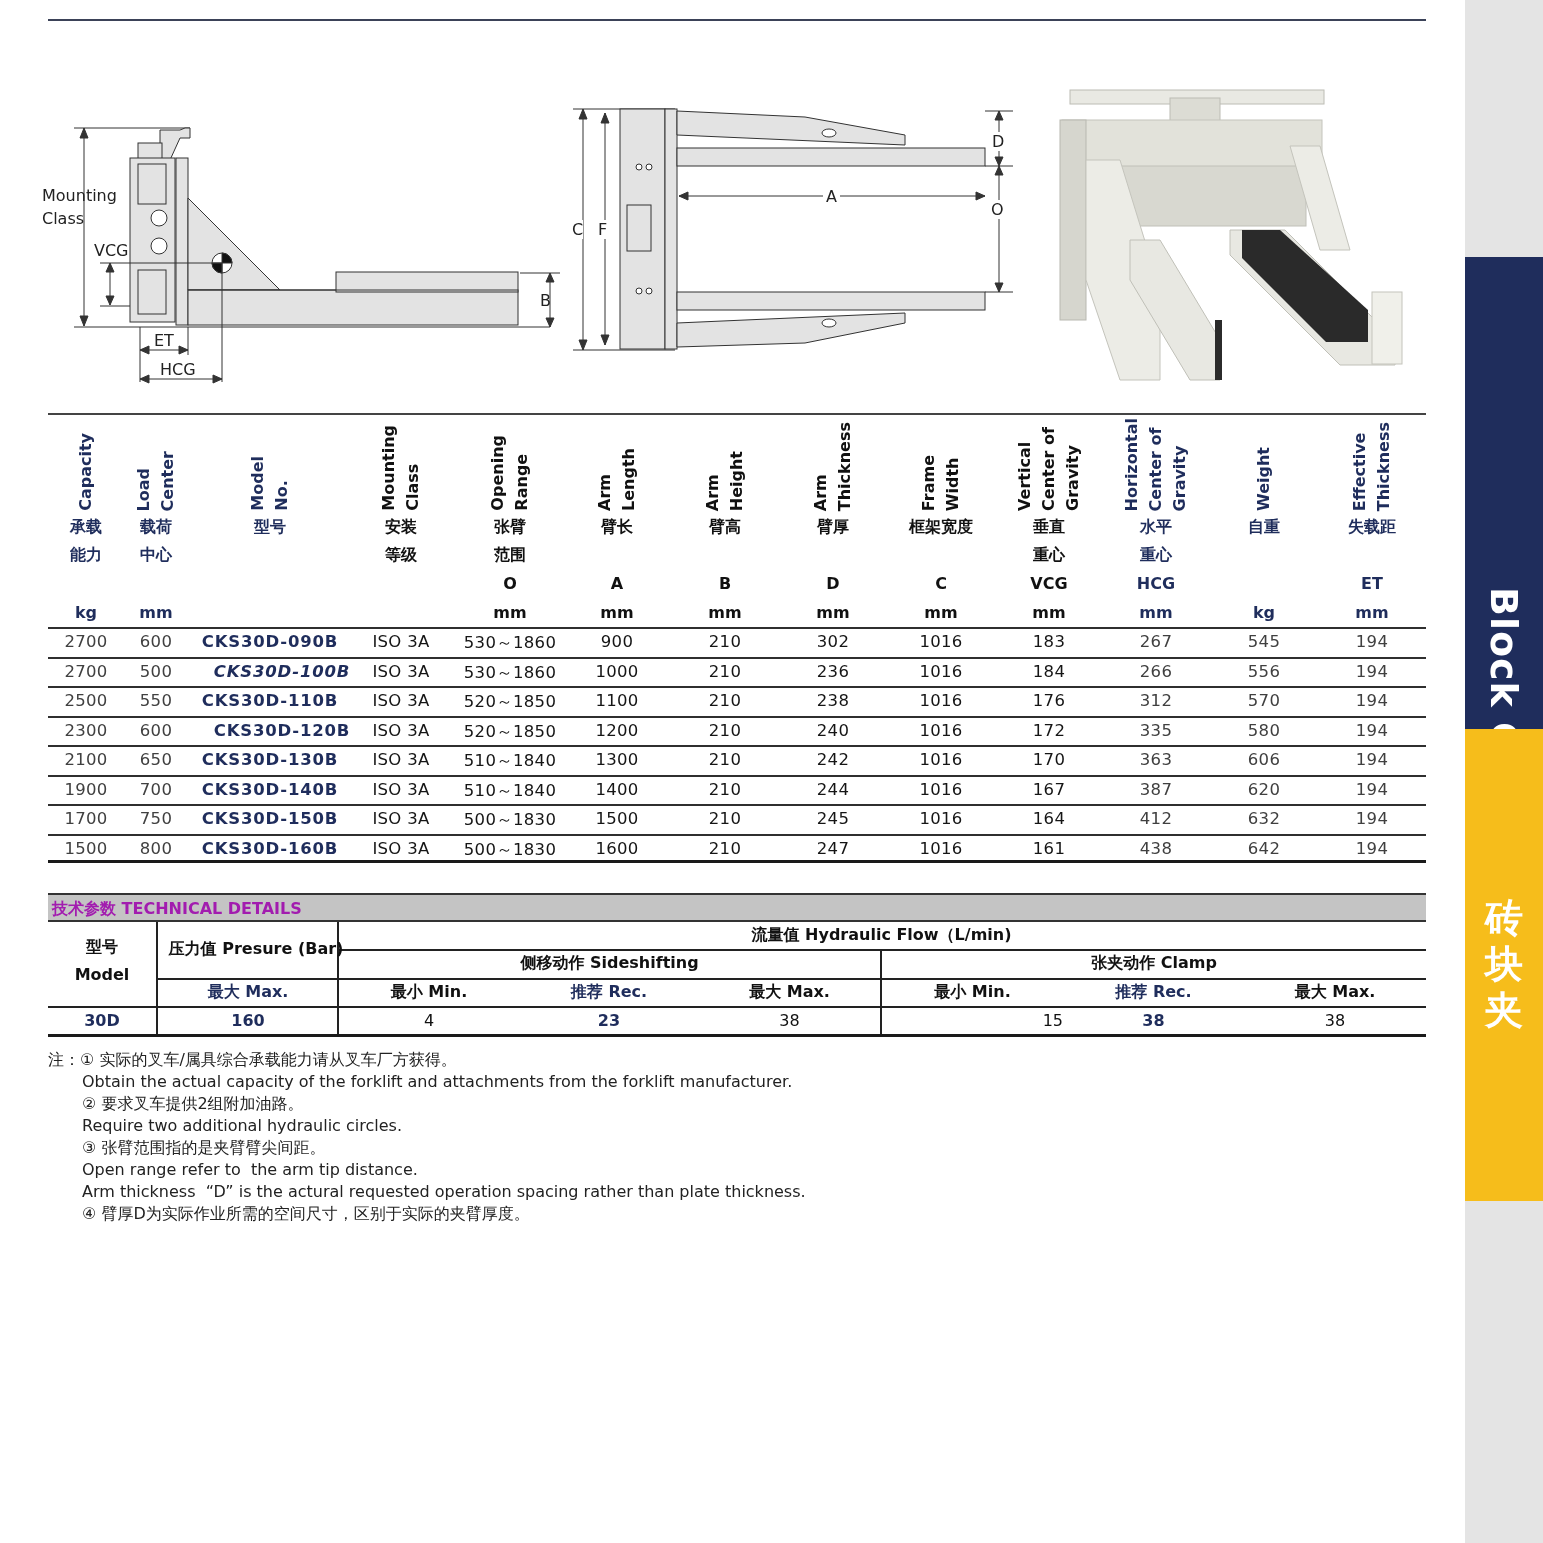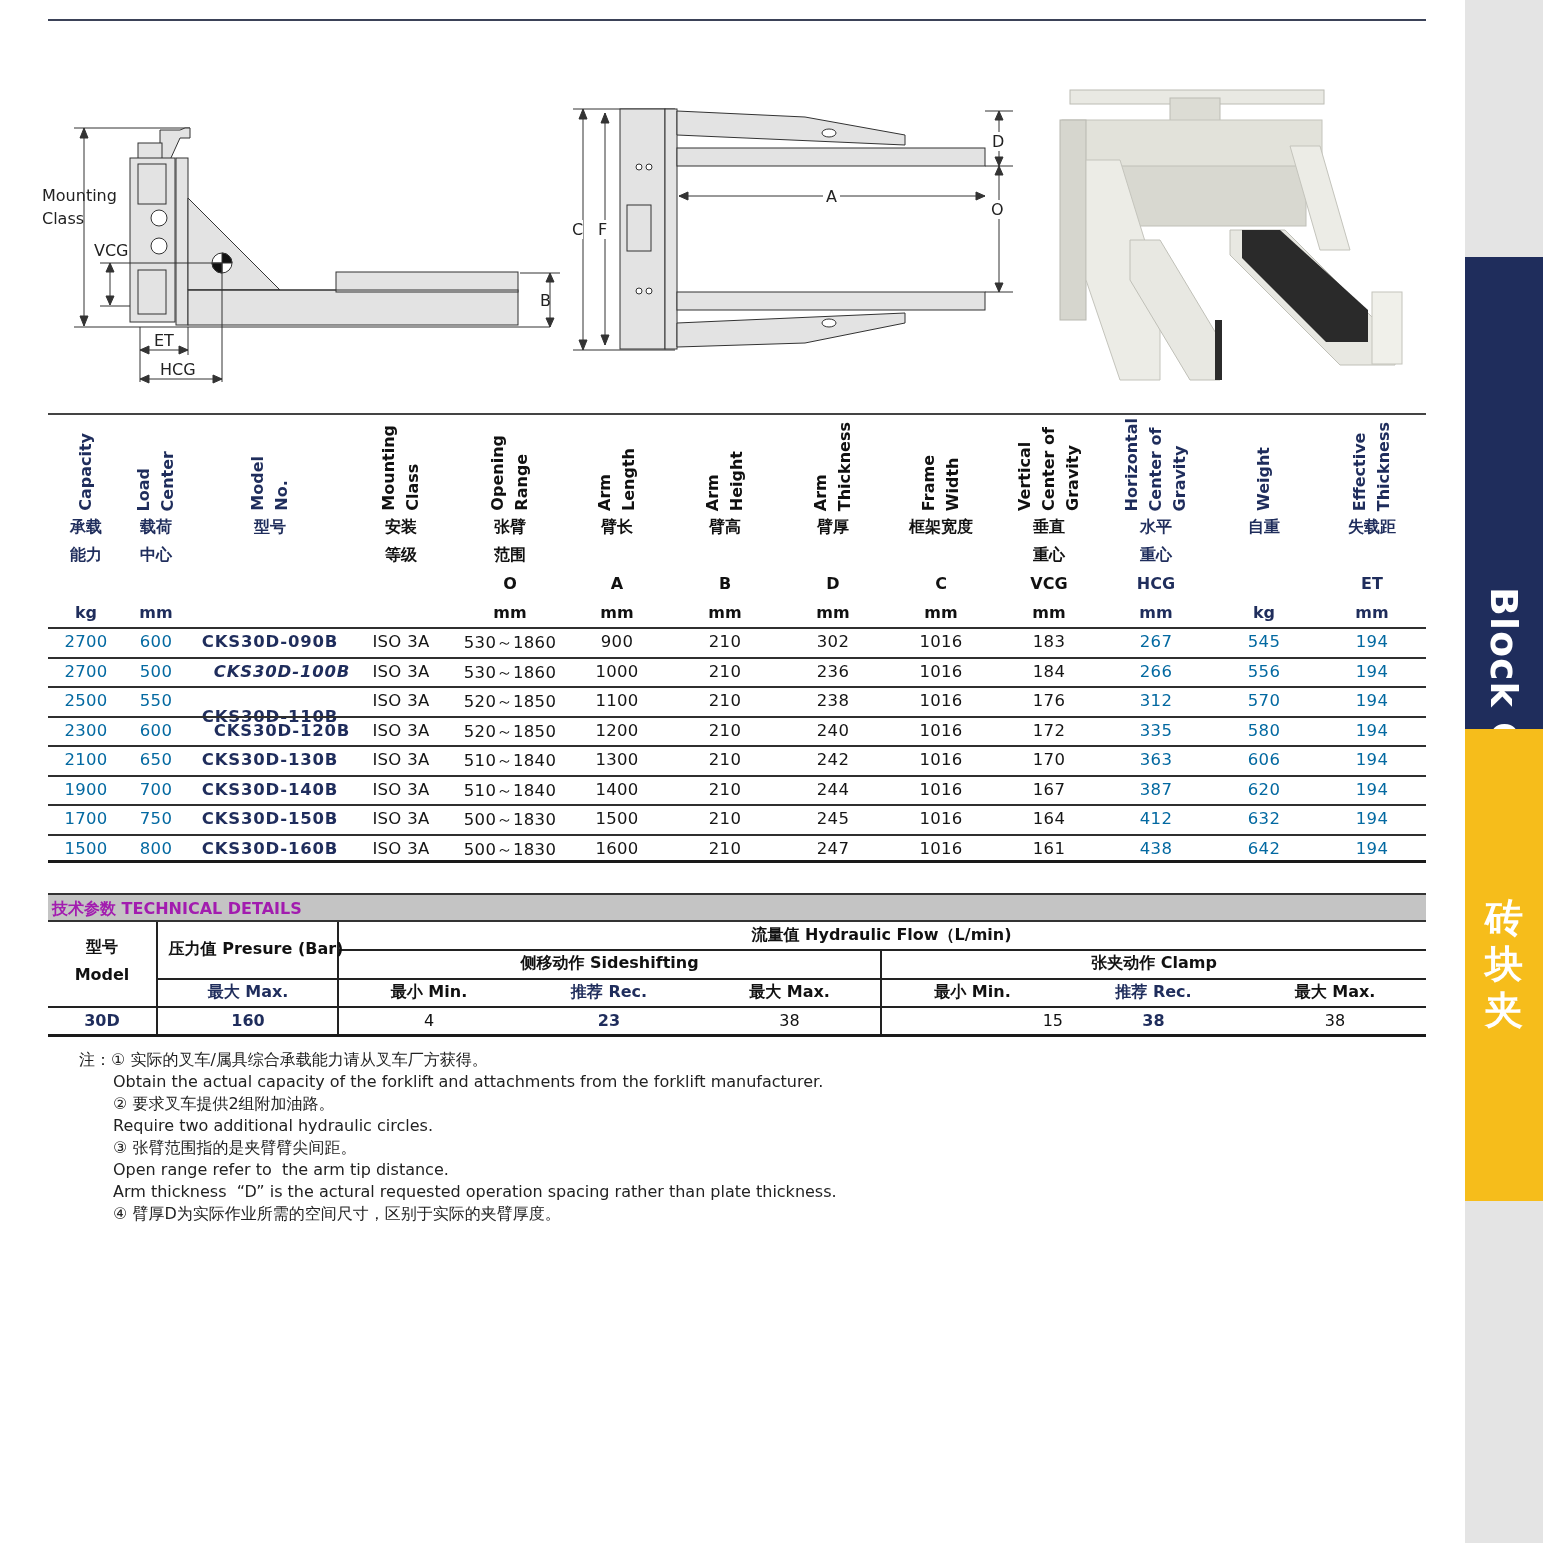--- a/index.html
+++ b/index.html
@@ -32,36 +32,36 @@
   .hdr .sym { position: absolute; left: 0; right: 0; top: 159px; text-align: center; font-weight: bold; font-size: 16px; }
   .hdr .unit { position: absolute; left: 0; right: 0; top: 188px; text-align: center; font-weight: bold; font-size: 16px; }
   .blue { color: #1f2d5c; }
   .black { color: #111; }
 
   .rows { position: absolute; left: 48px; top: 627px; width: 1378px; }
   .row { position: relative; height: 29.5px; border-top: 2px solid #2f2f2f; }
   .row:last-child { border-bottom: 3px solid #1a1a1a; }
   .cell { position: absolute; top: 3px; text-align: center; font-size: 16.5px; letter-spacing: 0.3px; }
   .cell.model { font-weight: bold; color: #1f2d5c; letter-spacing: 0.8px; }
-  .cell.b { color: #0369a1; }
+  .cell.b { color: #404040; }
   .cell.k { color: #151515; }
 
   
   .tech { position: absolute; left: 48px; top: 893px; width: 1378px; }
   .tech-title { height: 29px; background: #c4c4c4; border-top: 2px solid #333; border-bottom: 2px solid #333;
                 font-weight: bold; font-size: 16px; padding: 4px 4px; color: #a21caf; }
   .tgrid { position: relative; height: 115px; border-bottom: 3px solid #1a1a1a; }
   .tgrid .vl { position: absolute; width: 2px; background: #222; }
   .tgrid .hl { position: absolute; height: 2px; background: #222; }
   .tgrid .t { position: absolute; text-align: center; font-size: 16px; font-weight: bold; white-space: nowrap; }
   .tgrid .tn { font-weight: normal; }
 
   
   .notes { position: absolute; left: 48px; top: 1049px; font-size: 16px; line-height: 22px; color: #222; }
-  .notes .line { white-space: pre; margin-left: 31px; }
+  .notes .line { white-space: pre; }
   .notes .indent { padding-left: 34px; }
 </style>
 </head>
 <body>
 
 <div class="top-rule"></div>
 
 <div class="side">
   <div class="side-blue">
     <div class="side-en">Block Clamps</div>
@@ -359,21 +359,21 @@
       <div class="cell k" style="left: 715px; width: 140px;">236</div>
       <div class="cell k" style="left: 823px; width: 140px;">1016</div>
       <div class="cell k" style="left: 931px; width: 140px;">184</div>
       <div class="cell b" style="left: 1038px; width: 140px;">266</div>
       <div class="cell b" style="left: 1146px; width: 140px;">556</div>
       <div class="cell b" style="left: 1254px; width: 140px;">194</div>
     </div>
     <div class="row">
       <div class="cell b" style="left: -32px; width: 140px;">2500</div>
       <div class="cell b" style="left: 38px; width: 140px;">550</div>
-      <div class="cell model" style="left: 152px; width: 140px; margin-top: 16px;">CKS30D-110B</div>
+      <div class="cell model" style="left: 152px; width: 140px;">CKS30D-110B</div>
       <div class="cell k" style="left: 283px; width: 140px;">ISO 3A</div>
       <div class="cell k" style="left: 392px; width: 140px;">520～1850</div>
       <div class="cell k" style="left: 499px; width: 140px;">1100</div>
       <div class="cell k" style="left: 607px; width: 140px;">210</div>
       <div class="cell k" style="left: 715px; width: 140px;">238</div>
       <div class="cell k" style="left: 823px; width: 140px;">1016</div>
       <div class="cell k" style="left: 931px; width: 140px;">176</div>
       <div class="cell b" style="left: 1038px; width: 140px;">312</div>
       <div class="cell b" style="left: 1146px; width: 140px;">570</div>
       <div class="cell b" style="left: 1254px; width: 140px;">194</div>

